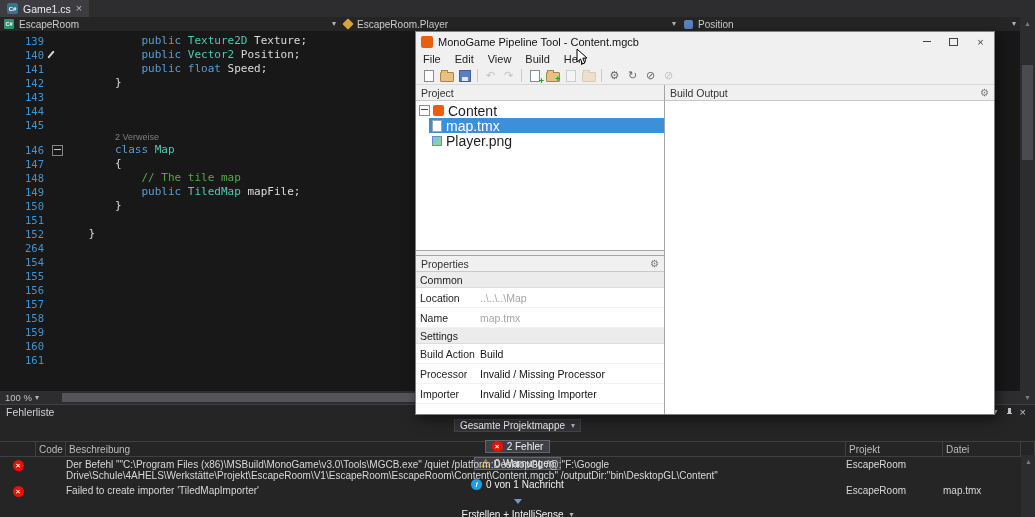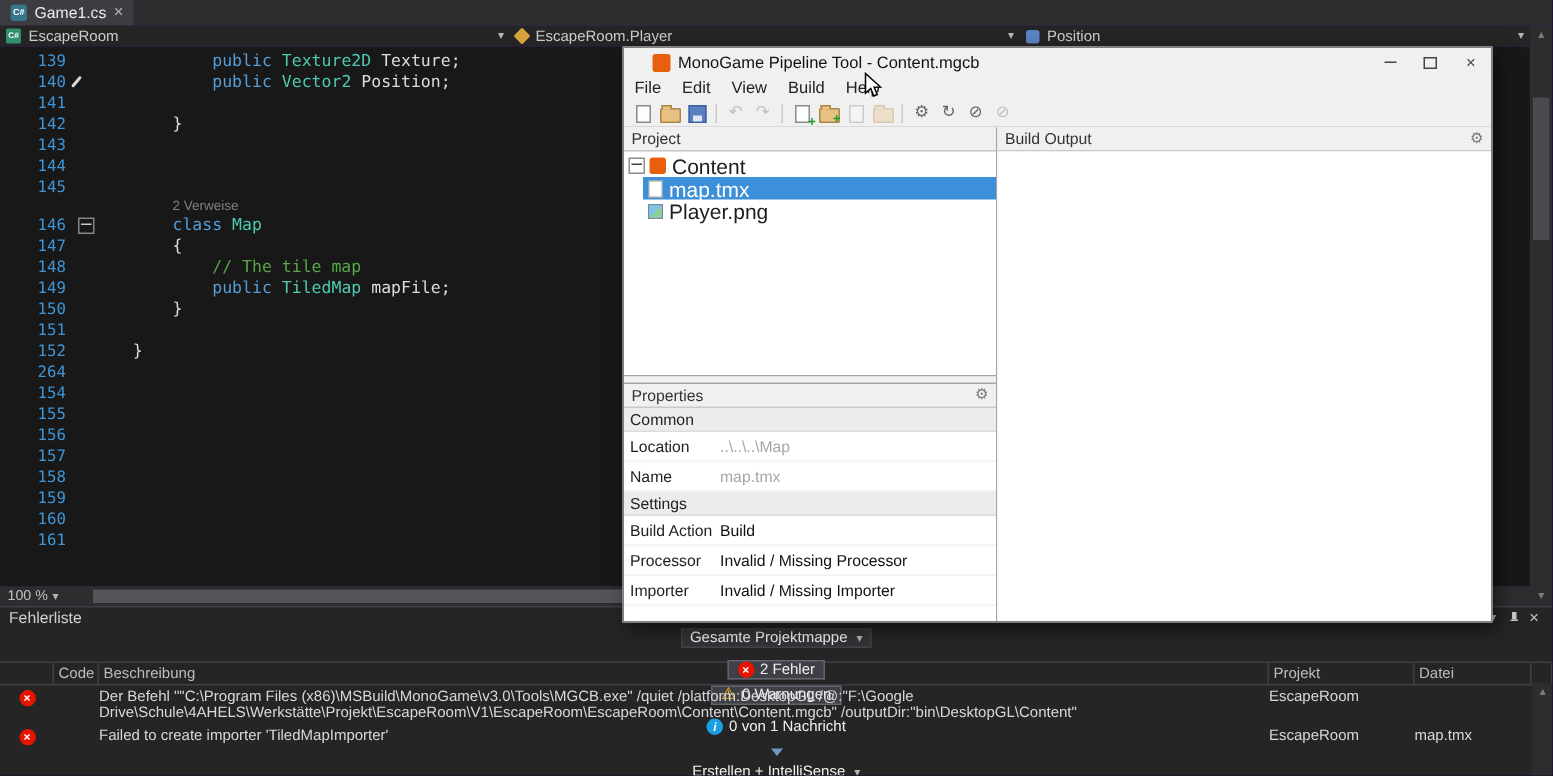--- a/index.html
+++ b/index.html
@@ -1,16 +1,16 @@
 <!DOCTYPE html>
 <html><head>
 <meta charset="utf-8">
 <style>
   html,body{margin:0;padding:0;background:#111;}
-  .screen{position:relative;width:1035px;height:517px;background:#4c1d95;overflow:hidden;
+  .screen{position:relative;width:1035px;height:517px;background:#5eead4;overflow:hidden;
           font-family:"Liberation Sans",sans-serif;-webkit-font-smoothing:antialiased;}
 
   
   .tab-bar{position:absolute;left:0;top:0;width:1035px;height:17px;background:#2d2d30;}
   .tab{position:absolute;left:0;top:0;height:17px;background:#3c3c41;display:flex;align-items:center;
        gap:5px;padding:0 7px;color:#ececec;font-size:10.5px;}
   .ic-cs{width:11px;height:11px;background:#37758c;color:#fff;font-size:6px;font-weight:bold;
          display:inline-flex;align-items:center;justify-content:center;border-radius:2px;}
   .tab-close{color:#b9b9b9;font-size:11px;line-height:11px;cursor:default;}
 
@@ -85,21 +85,21 @@
   .err-row{display:grid;grid-template-columns:36px 30px 1fr 97px 78px 14px;padding:2px 0;color:#d8d8d8;}
   .err-cell-icon{display:flex;justify-content:center;padding-top:1px;}
   .desc{font-size:10px;line-height:11px;max-height:22px;overflow:hidden;padding-right:10px;}
   .cell{font-size:10px;line-height:11px;}
   .ep-scroll{position:absolute;right:0;top:50px;width:14px;height:63px;background:#2d2d30;}
 
   
   .pl-window{position:absolute;left:415px;top:31px;width:580px;height:384px;background:#f0f0f0;
              border:1px solid #7f7f7f;box-shadow:3px 4px 12px rgba(0,0,0,.55);z-index:10;
              display:flex;flex-direction:column;box-sizing:border-box;}
-  .pl-title{height:19px;flex:none;display:flex;align-items:center;gap:5px;padding-left:19px;
+  .pl-title{height:19px;flex:none;display:flex;align-items:center;gap:5px;padding-left:5px;
             font-size:11px;color:#111;}
   .ic-mglogo{width:12px;height:12px;background:#e8600e;border-radius:2px;flex:none;}
   .pl-btns{margin-left:auto;display:flex;height:19px;}
   .pl-btn{width:27px;height:19px;display:flex;align-items:center;justify-content:center;color:#444;font-size:11px;}
   .gl-min{width:8px;height:1px;background:#444;display:inline-block;}
   .gl-max{width:7px;height:6px;border:1px solid #444;display:inline-block;}
   .pl-menu{height:16px;flex:none;display:flex;align-items:center;font-size:11px;color:#222;}
   .menu-item{padding:0 7px;height:16px;display:flex;align-items:center;}
   .pl-toolbar{height:17px;flex:none;display:flex;align-items:center;gap:3px;padding:0 5px;
               border-bottom:1px solid #d9d9d9;}
@@ -183,20 +183,21 @@
         <div class="code-row">
           <span class="gutter-num">140</span>
           <span class="glyph-col">
             <span class="pencil"></span>
           </span>
           <span class="code-text"><span class="tok-pl">            </span><span class="tok-kw">public</span><span class="tok-pl"> </span><span class="tok-ty">Vector2</span><span class="tok-pl"> Position;</span></span>
         </div>
         <div class="code-row">
           <span class="gutter-num">141</span>
           <span class="glyph-col"></span>
+          <span class="code-text"><span class="tok-pl">            </span><span class="tok-kw">public</span><span class="tok-pl"> </span><span class="tok-kw">float</span><span class="tok-pl"> Speed;</span></span>
         </div>
         <div class="code-row">
           <span class="gutter-num">142</span>
           <span class="glyph-col"></span>
           <span class="code-text"><span class="tok-pl">        }</span></span>
         </div>
         <div class="code-row">
           <span class="gutter-num">143</span>
           <span class="glyph-col"></span>
           <span class="code-text"></span>

